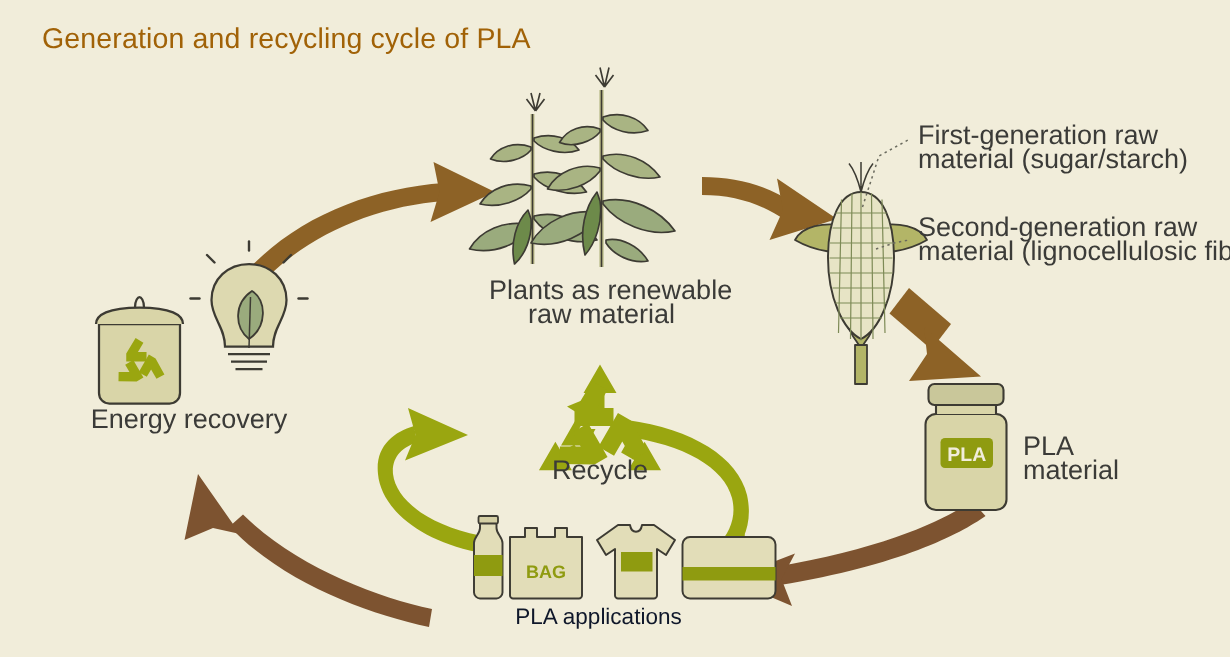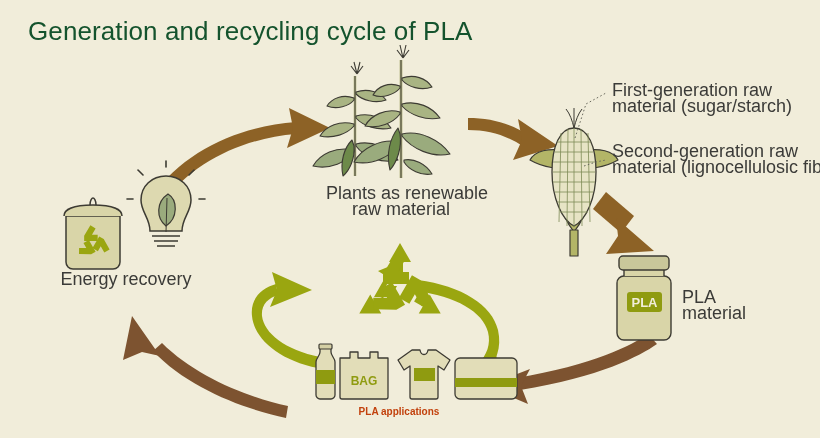--- a/index.html
+++ b/index.html
@@ -21,37 +21,37 @@
     position: absolute;
     left: 0;
     top: 0;
     width: 820px;
     height: 438px;
   }
   .title {
     position: absolute;
     left: 28px;
     top: 16px;
-    font-size: 26px;
-    color: #14532d;
+    font-size: 19px;
+    color: #a16207;
     letter-spacing: 0.1px;
     white-space: nowrap;
   }
   .label {
     position: absolute;
     color: #3b3b38;
     font-size: 18px;
     line-height: 15.5px;
     white-space: pre;
   }
   .label.center { text-align: center; }
   .label.bold {
-    font-weight: bold;
-    font-size: 10px;
-    color: #c2410c;
+    font-weight: normal;
+    font-size: 15px;
+    color: #0f172a;
   }
   #lbl-plants  { left: 326px; top: 186px; width: 150px; }
   #lbl-energy  { left: 56px;  top: 272px; width: 140px; }
   #lbl-recycle { left: 352px; top: 306px; width: 96px; }
   #lbl-pellets { left: 682px; top: 290px; width: 90px; text-align: left; }
   #lbl-apps    { left: 306px; top: 404px; width: 186px; }
   #lbl-first   { left: 612px; top: 83px;  width: 205px; text-align: left; }
   #lbl-second  { left: 612px; top: 144px; width: 210px; text-align: left; }
 </style>
 </head>
@@ -245,20 +245,21 @@
     <g stroke="#6a6a5e" stroke-width="1" fill="none" stroke-dasharray="1.6 2.4">
       <path d="M575,138 L586,104 L606,93"></path>
       <path d="M584,166 L596,162 L606,160"></path>
     </g>
   </svg>
 
   <div class="label center" id="lbl-energy">Energy recovery</div>
 
   <div class="label center" id="lbl-plants"><span>Plants as renewable</span><br><span>raw material</span></div>
 
+  <div class="label center" id="lbl-recycle">Recycle</div>
 
   <div class="label" id="lbl-pellets"><span>PLA</span><br><span>material</span></div>
 
   <div class="label center bold" id="lbl-apps">PLA applications</div>
 
   <div class="label" id="lbl-first">First-generation raw
 material (sugar/starch)</div>
 
   <div class="label" id="lbl-second">Second-generation raw
 material (lignocellulosic fibers)</div>

